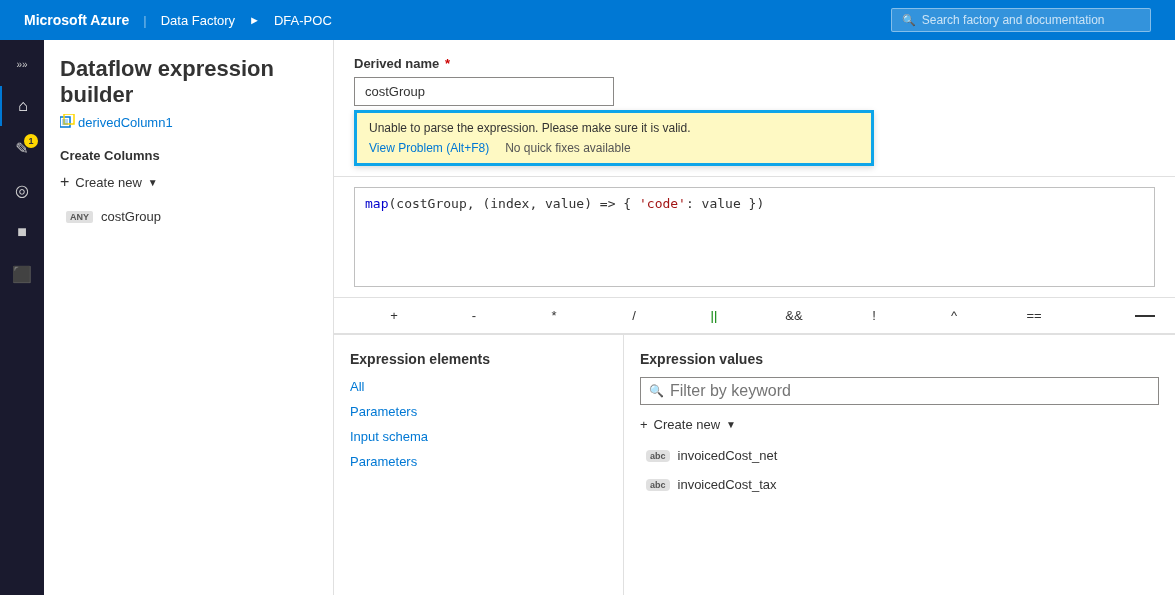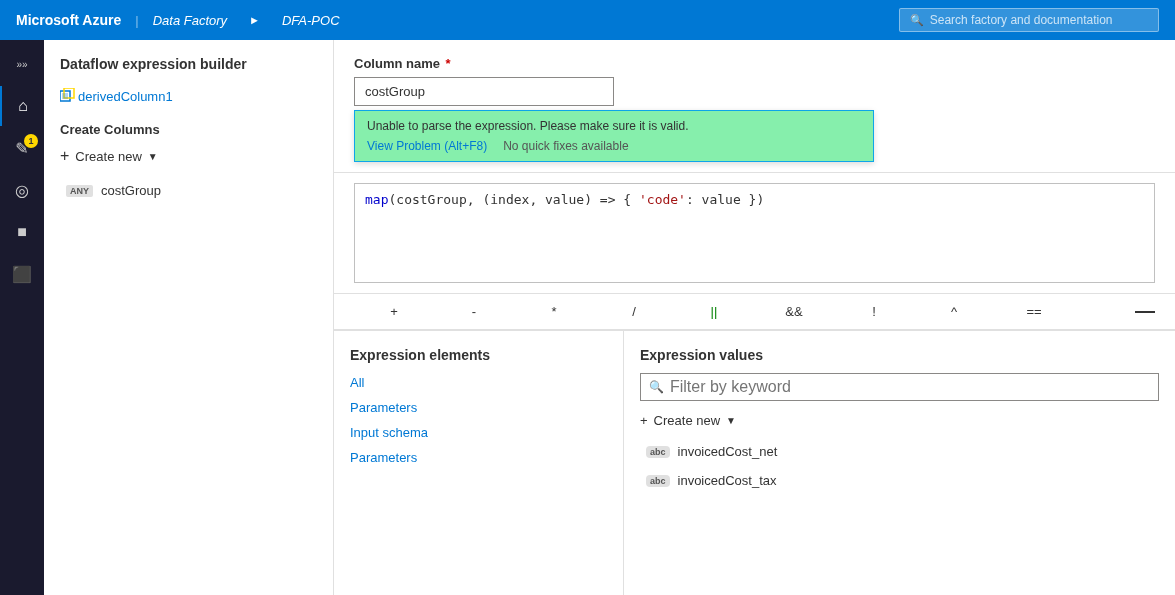--- a/index.html
+++ b/index.html
@@ -4,21 +4,21 @@
   <style>
     * { box-sizing: border-box; margin: 0; padding: 0; }
     body { font-family: 'Segoe UI', sans-serif; font-size: 13px; background: #f3f2f1; overflow: hidden; }
 
     
     .top-bar {
       display: flex;
       align-items: center;
       background: #0078d4;
       height: 40px;
-      padding: 0 16px;
+      padding: 0 24px;
       color: white;
       gap: 10px;
     }
     .top-bar-search {
       margin-left: auto;
       background: rgba(255,255,255,0.2);
       border: 1px solid rgba(255,255,255,0.4);
       color: white;
       padding: 4px 10px;
       width: 260px;
@@ -83,24 +83,24 @@
     
     .sidebar {
       width: 290px;
       background: white;
       border-right: 1px solid #e0e0e0;
       padding: 16px;
       flex-shrink: 0;
       overflow-y: auto;
     }
     .page-title {
-      font-size: 14px;
-      font-weight: 600;
-      color: #333;
-      margin-bottom: 16px;
+      font-size: 22px;
+      font-weight: 600;
+      color: #333;
+      margin-bottom: 6px;
     }
     .derived-col-subtitle {
       display: flex;
       align-items: center;
       gap: 2px;
       margin-bottom: 18px;
     }
     .subtitle-icon {
       width: 16px;
       height: 16px;
@@ -166,22 +166,22 @@
       width: 260px;
       padding: 6px 10px;
       border: 1px solid #8a8886;
       font-size: 13px;
       outline: none;
       color: #333;
     }
 
     
     .error-tooltip {
-      background: #86efac;
-      border: 1px solid #0ea5e9;
+      background: #fef9c3;
+      border: 3px solid #0ea5e9;
       padding: 8px 12px;
       margin-top: 4px;
       font-size: 12px;
       color: #333;
       width: 520px;
       box-shadow: 0 2px 6px rgba(0,0,0,0.15);
     }
     .error-msg { margin-bottom: 6px; }
     .error-actions {
       display: flex;
@@ -321,21 +321,21 @@
       font-weight: 600;
     }
     .value-name { color: #333; font-size: 13px; }
   </style>
 </head>
 <body>
 
 <div class="top-bar">
   <span style="font-weight:700;font-size:14px;">Microsoft Azure</span>
   <span style="opacity:0.5;margin:0 4px;">|</span>
-  <span style="display:flex;align-items:center;gap:22px;font-style:italic;">
+  <span style="display:flex;align-items:center;gap:14px;">
     <span style="cursor:pointer;font-size:13px;">Data Factory</span>
     <span style="font-size:11px;">►</span>
     <span style="cursor:pointer;font-size:13px;text-align:right;">DFA-POC</span>
   </span>
   <div class="top-bar-search">
     <span style="font-size:11px;">🔍</span>
     <input type="text" placeholder="Search factory and documentation" style="">
   </div>
 </div>
 
@@ -382,21 +382,21 @@
     <div class="derived-list-item">
       <span class="any-badge">ANY</span>
       <span class="derived-col-name">costGroup</span>
     </div>
   </div>
 
   <div class="main-content">
 
     <div class="col-name-section">
       <div class="col-name-label">
-        <span>Column name</span>
+        <span>Derived name</span>
         <span class="required">*</span>
       </div>
       <input class="col-name-input" type="text" value="costGroup" style="">
 
       
       <div class="error-tooltip">
         <div class="error-msg">Unable to parse the expression. Please make sure it is valid.</div>
         <div class="error-actions">
           <span class="error-link">View Problem (Alt+F8)</span>
           <span class="error-nofix">No quick fixes available</span>

